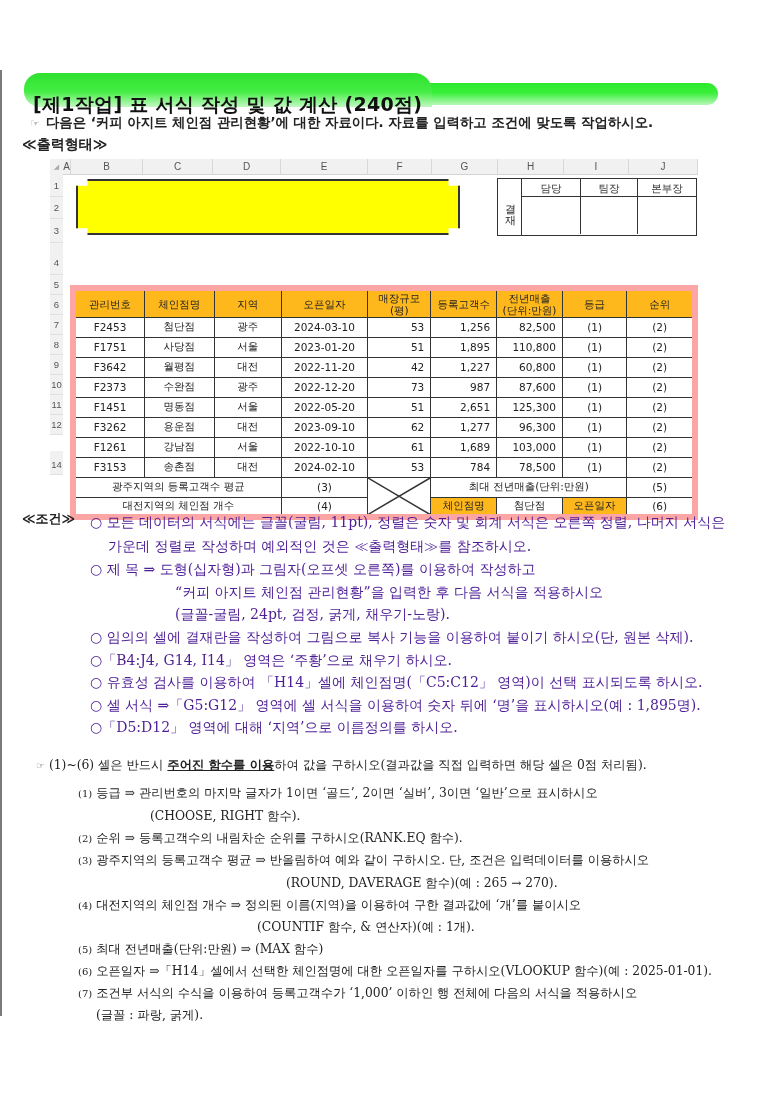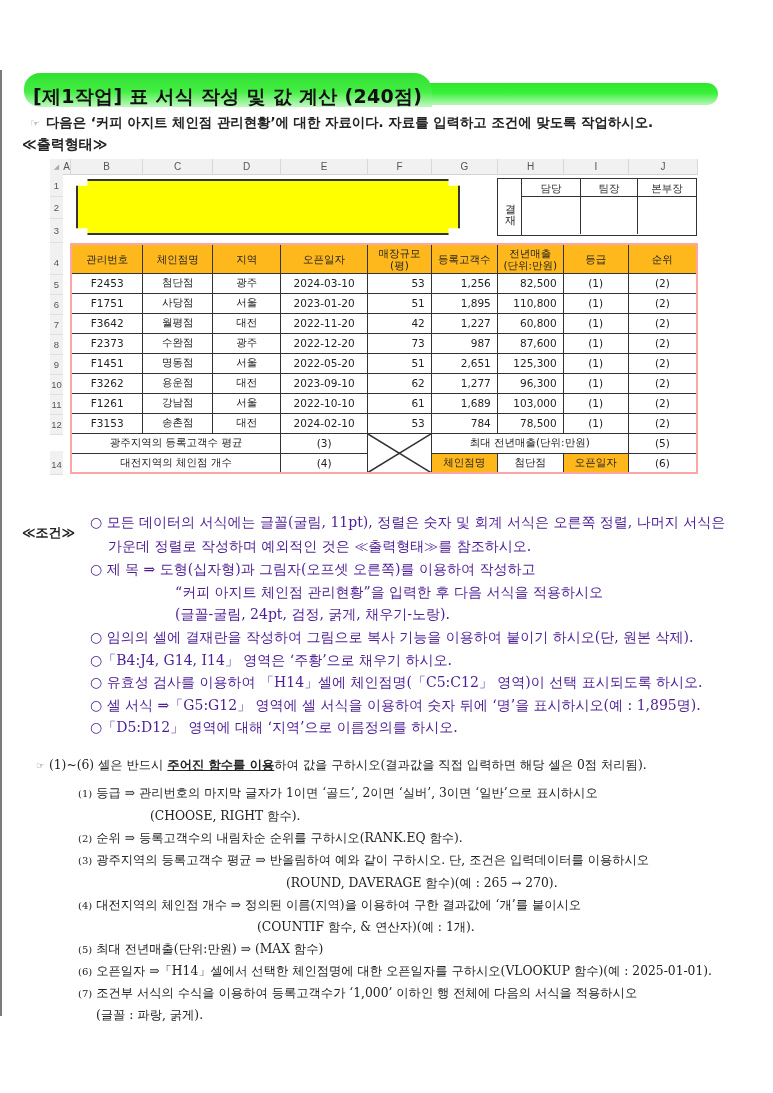--- a/index.html
+++ b/index.html
@@ -5,21 +5,21 @@
   html, body { margin: 0; padding: 0; background: #ffffff; }
   body { width: 773px; height: 1093px; position: relative; overflow: hidden;
          font-family: "DejaVu Sans", "Liberation Sans", sans-serif; color: #222; }
   .left-rule { position: absolute; left: 0; top: 70px; width: 2px; height: 946px; background: #7a7a7a; }
 
   
   .banner-bar { position: absolute; left: 30px; top: 83px; width: 688px; height: 22px;
     border-radius: 11px; background: linear-gradient(to bottom, #2be82b 0%, #3af03a 45%, #b8f7b8 100%); }
   .banner-tab { position: absolute; left: 24px; top: 73px; width: 408px; height: 34px;
     border-radius: 16px 18px 0 16px; background: linear-gradient(to bottom, #2fe02f 0%, #44ee44 55%, #c2f8c2 100%); }
-  .banner-title { position: absolute; left: 33px; top: 84px; font-size: 19px; font-weight: bold; color: #111;
+  .banner-title { position: absolute; left: 33px; top: 92px; font-size: 19px; font-weight: bold; color: #111;
     letter-spacing: 0.3px; white-space: nowrap; }
 
   .intro { position: absolute; left: 30px; top: 114px; font-size: 13.4px; font-weight: bold; white-space: nowrap; }
   .intro .hand { font-weight: normal; color: #888; font-size: 11px; margin-right: 6px; }
   .section-label { position: absolute; left: 22px; top: 136px; font-size: 14px; font-weight: bold; white-space: nowrap; }
 
   
   .sheet { position: absolute; left: 50px; top: 159px; width: 648px; height: 318px; }
   .col-head { position: absolute; top: 0; height: 16px; background: #f1f1f1; border-bottom: 1px solid #d4d4d4;
     font-family: "Liberation Sans", sans-serif; font-size: 10px; color: #555; text-align: center; line-height: 16px;
@@ -39,26 +39,26 @@
     font-size: 11px; text-align: center; display: flex; align-items: center; justify-content: center; writing-mode: vertical-rl; line-height: 1.1; }
   .approval .ah { position: absolute; top: 0; height: 18px; border-right: 1px solid #333; border-bottom: 1px solid #333; box-sizing: border-box;
     font-size: 10.5px; text-align: center; line-height: 18px; color: #333; }
   .approval .ab { position: absolute; top: 18px; height: 37px; border-right: 1px solid #333; box-sizing: border-box; }
 
   table.data { position: absolute; left: 20px; top: 84px; border-collapse: collapse; table-layout: fixed; font-size: 10.5px; }
   table.data td { border: 1px solid #333; height: 20px; padding: 0 4px; text-align: center; white-space: nowrap; box-sizing: border-box; }
   table.data tr.hdr td { background: #ffb81c; height: 29px; font-size: 10.5px; line-height: 1.15; }
   table.data td.num { text-align: right; padding-right: 6px; }
   table.data td.orange { background: #ffb81c; }
-  table.data { border: 2px solid #fca5a5; }
+  table.data { border: 6px solid #fca5a5; margin-top: 42px; }
   .diag { position: relative; padding: 0 !important; }
   .diag svg { position: absolute; left: 0; top: 0; width: 100%; height: 100%; }
 
   
-  .cond-label { position: absolute; left: 22px; top: 524px; font-size: 13px; font-weight: bold; }
+  .cond-label { position: absolute; left: 22px; top: 510px; font-size: 13px; font-weight: bold; }
   .cond { position: absolute; left: 78px; font-size: 14px; white-space: nowrap; font-family: "DejaVu Serif", serif; color: #4c1d95; margin-left: 12px; }
   .cond.indent { left: 96px; }
   .cond.indent2 { left: 163px; }
 
   .func-head { position: absolute; left: 36px; top: 757px; font-size: 12.3px; white-space: nowrap; font-family: "DejaVu Serif", serif; }
   .func-head .hand { font-size: 10px; color: #888; margin-right: 4px; font-family: "DejaVu Sans", sans-serif; }
   .func-head u { font-weight: bold; }
   .fn { position: absolute; left: 78px; font-size: 12.3px; white-space: nowrap; font-family: "DejaVu Serif", serif; }
   .fn .no { font-size: 10px; margin-right: 4px; }
 </style>

